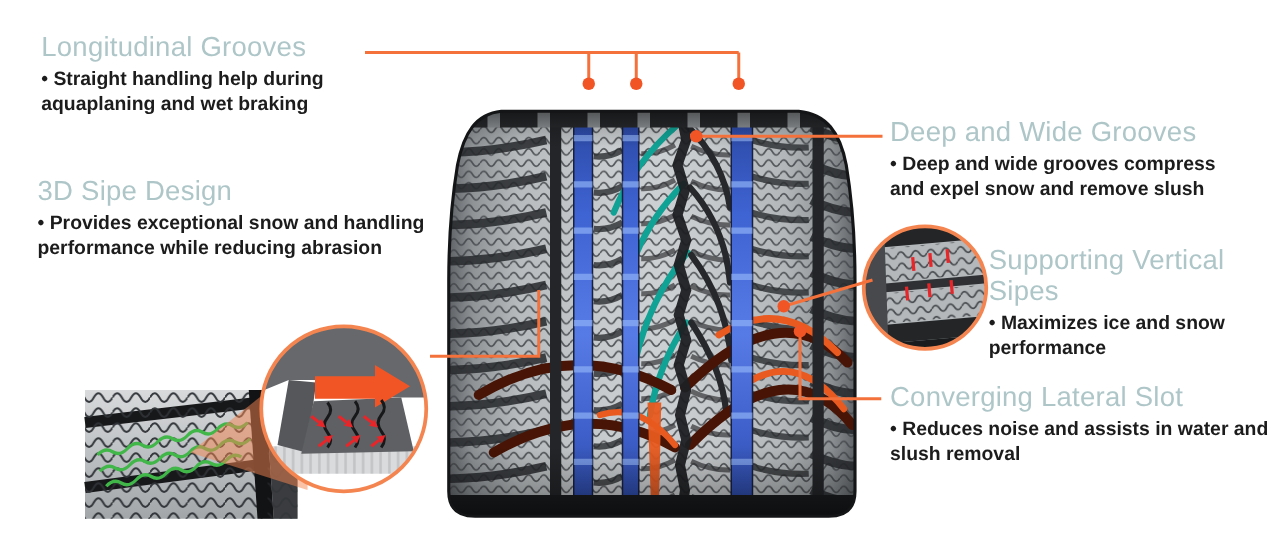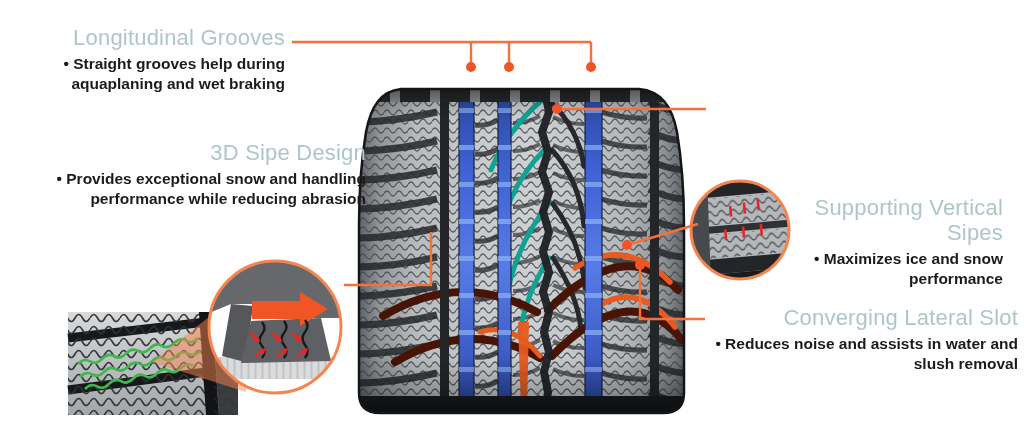--- a/index.html
+++ b/index.html
@@ -1,19 +1,19 @@
 <!DOCTYPE html>
 <html style="--heading: #AEC6C8; --body: #1C1C1C;"><head>
 <meta charset="utf-8">
 <style>
   html,body{margin:0;padding:0;background:#fff;}
   #stage{position:relative;width:1024px;height:441px;background:#fff;overflow:hidden;
          font-family:"Liberation Sans", sans-serif;}
   #stage svg{position:absolute;left:0;top:0;}
-  .ann{position:absolute;color:var(--body,#1c1c1c);text-align:right;}
+  .ann{position:absolute;color:var(--body,#1c1c1c);}
   .ann h2{font-size:22px;font-weight:400;color:var(--heading,#AEC6C8);margin:0 0 3px 0;
           line-height:1.13;white-space:nowrap;letter-spacing:.2px;}
   #ann-vert h2{white-space:normal;}
   .ann p{font-size:15.5px;font-weight:700;line-height:1.31;margin:0;}
   #ann-long{left:33px;top:26px;width:252px;}
   #ann-sipe{left:30px;top:141px;width:336px;}
   #ann-deep{left:712px;top:94px;width:274px;}
   #ann-vert{left:791px;top:196px;width:212px;}
   #ann-conv{left:712px;top:306px;width:306px;}
 </style>
@@ -322,28 +322,32 @@
         <circle cx="509" cy="67" r="5"></circle>
         <circle cx="591" cy="67" r="5"></circle>
     <circle cx="557" cy="109" r="5"></circle>
         <circle cx="627" cy="245" r="5"></circle>
         <circle cx="640" cy="265" r="5"></circle>
   </g>
 </svg>
 
   <div class="ann" id="ann-long">
     <h2>Longitudinal Grooves</h2>
-    <p>• Straight grooves help during aquaplaning and wet braking</p>
+    <p>• Straight handling help during aquaplaning and wet braking</p>
   </div>
 
   <div class="ann" id="ann-sipe">
     <h2>3D Sipe Design</h2>
     <p>• Provides exceptional snow and handling performance while reducing abrasion</p>
   </div>
 
+  <div class="ann" id="ann-deep">
+    <h2>Deep and Wide Grooves</h2>
+    <p>• Deep and wide grooves compress and expel snow and remove slush</p>
+  </div>
 
   <div class="ann" id="ann-vert">
     <h2>Supporting Vertical Sipes</h2>
     <p>• Maximizes ice and snow performance</p>
   </div>
 
   <div class="ann" id="ann-conv">
     <h2>Converging Lateral Slot</h2>
     <p>• Reduces noise and assists in water and slush removal</p>
   </div>

